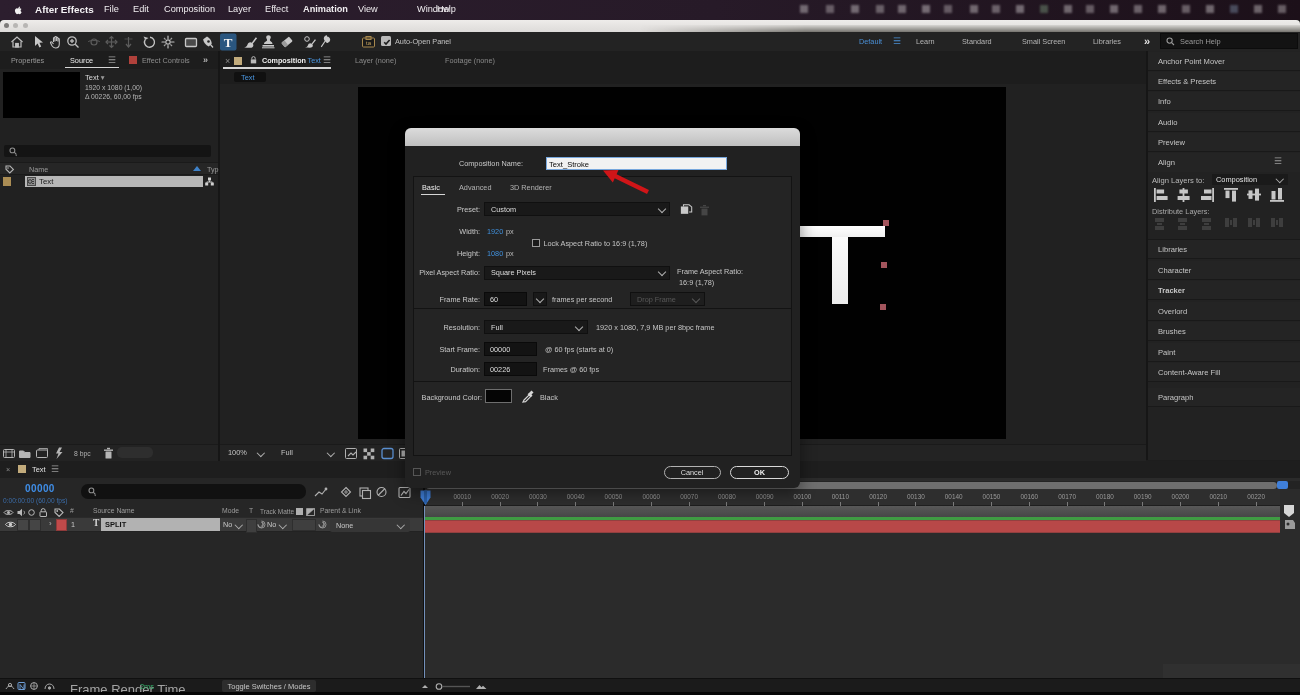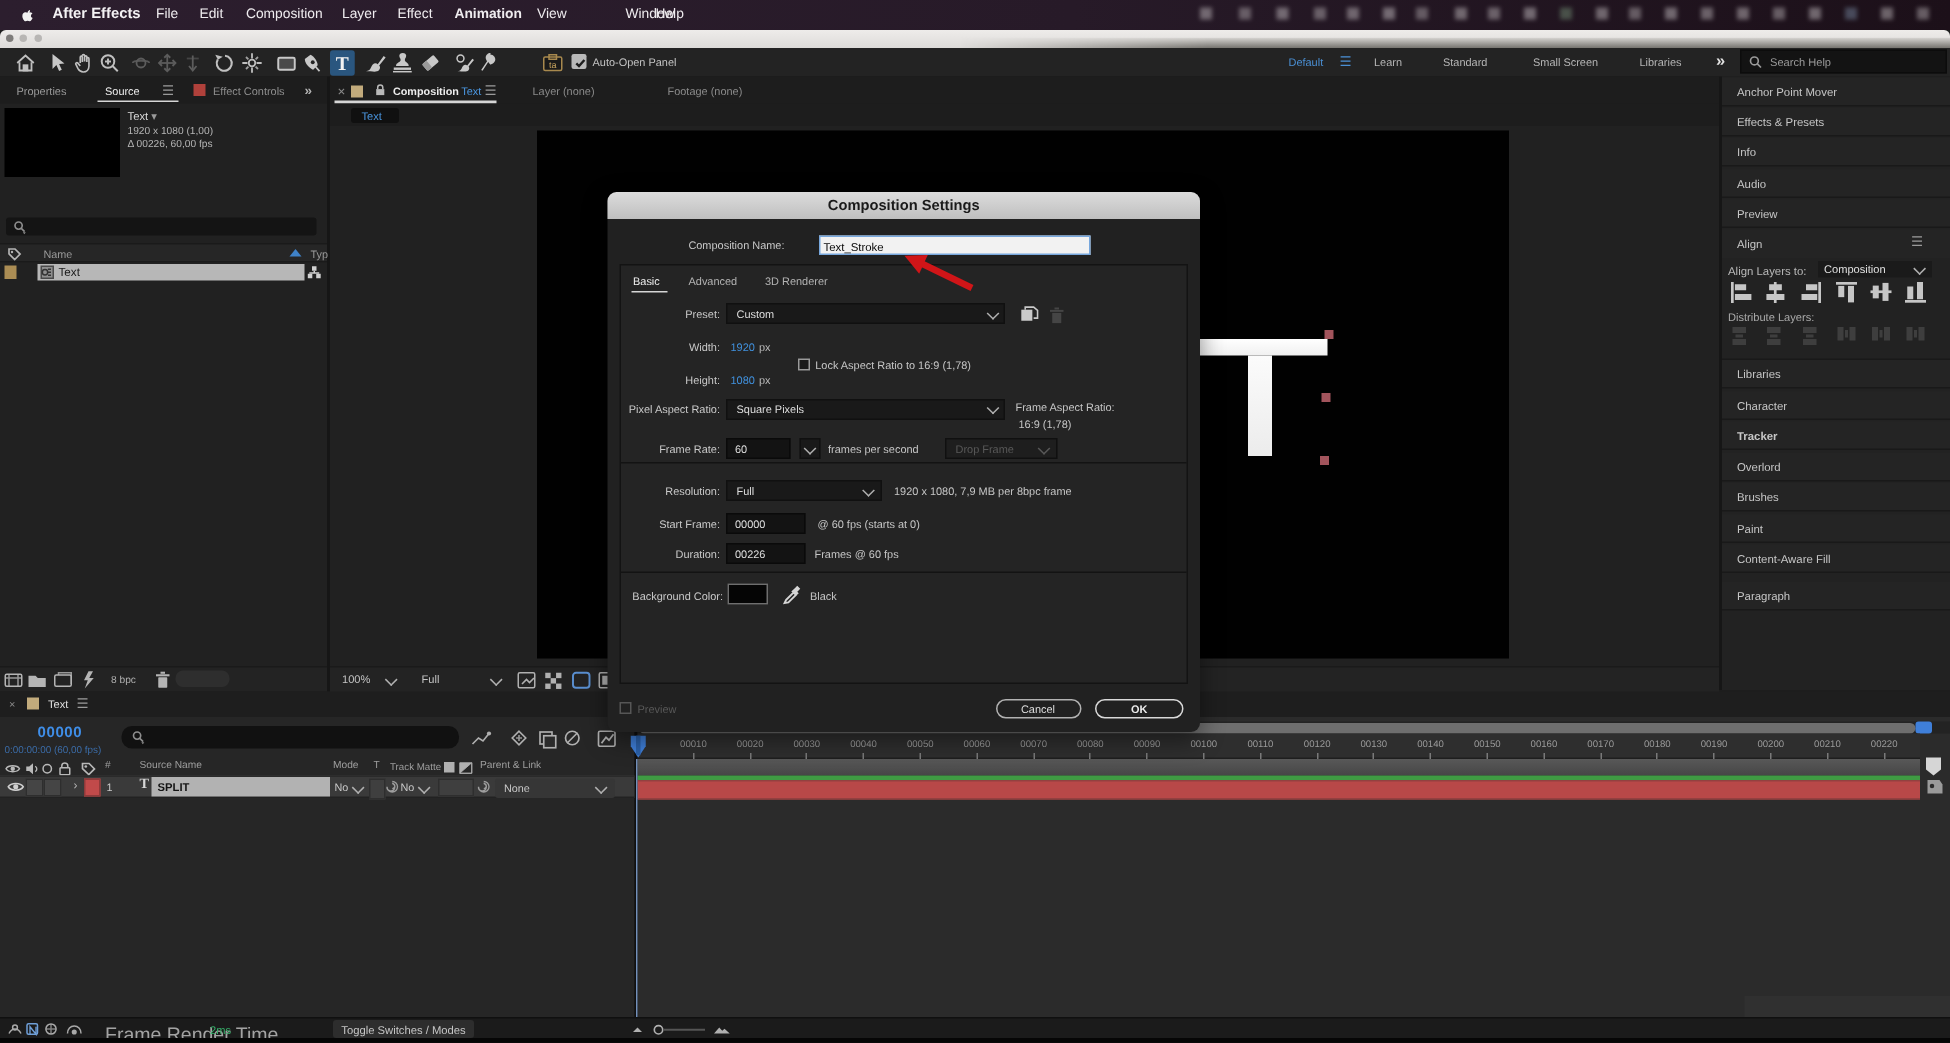--- a/index.html
+++ b/index.html
@@ -539,21 +539,20 @@
 <svg style="left:420px;top:682px" width="72" height="9" viewBox="0 0 72 9">
   <path d="M2 6l3-3 3 3z" fill="#b0b0b0"></path>
   <circle cx="19" cy="4.5" r="2.8" fill="none" stroke="#b0b0b0" stroke-width="1.1"></circle>
   <line x1="22" y1="4.5" x2="50" y2="4.5" stroke="#555" stroke-width="1.4"></line>
   <path d="M56 7l3.5-4 2 2.2L63 3.8 66.5 7z" fill="#b0b0b0"></path>
 </svg>
 <div class="a" style="left:0;top:692px;width:1300px;height:3px;background:#060606;"></div>
 
 <div class="a" style="left:405px;top:128px;width:395px;height:360px;background:#212121;border-radius:6px;box-shadow:0 5px 16px rgba(0,0,0,.45);"></div>
 <div class="a" style="left:405px;top:128px;width:395px;height:18px;background:linear-gradient(#dcdcdc,#bfbfbf);border-radius:6px 6px 0 0;"></div>
-<div class="t" style="left:405px;top:132px;width:395px;text-align:center;font-size:9.8px;font-weight:bold;color:#1a1a1a;">Composition Settings</div>
 
 <div class="dl" style="left:386px;top:159px;width:137px;">Composition Name:</div>
 <div class="a" style="left:546px;top:156.5px;width:181px;height:13.5px;background:#f2f2f2;border:1px solid #77a7dd;box-sizing:border-box;"></div>
 <div class="t" style="left:549px;top:159.5px;font-size:7.6px;color:#0a0a0a;">Text_Stroke</div>
 
 <div class="a" style="left:413px;top:176px;width:379px;height:280px;background:#242424;border:1px solid #131313;box-sizing:border-box;"></div>
 <div class="t" style="left:422px;top:182.5px;font-size:7.3px;color:#ededed;">Basic</div>
 <div class="a" style="left:421px;top:193.5px;width:24px;height:1.5px;background:#d6d6d6;"></div>
 <div class="t" style="left:459px;top:182.5px;font-size:7.3px;color:#b3b3b3;">Advanced</div>
 <div class="t" style="left:510px;top:182.5px;font-size:7.3px;color:#b3b3b3;">3D Renderer</div>

